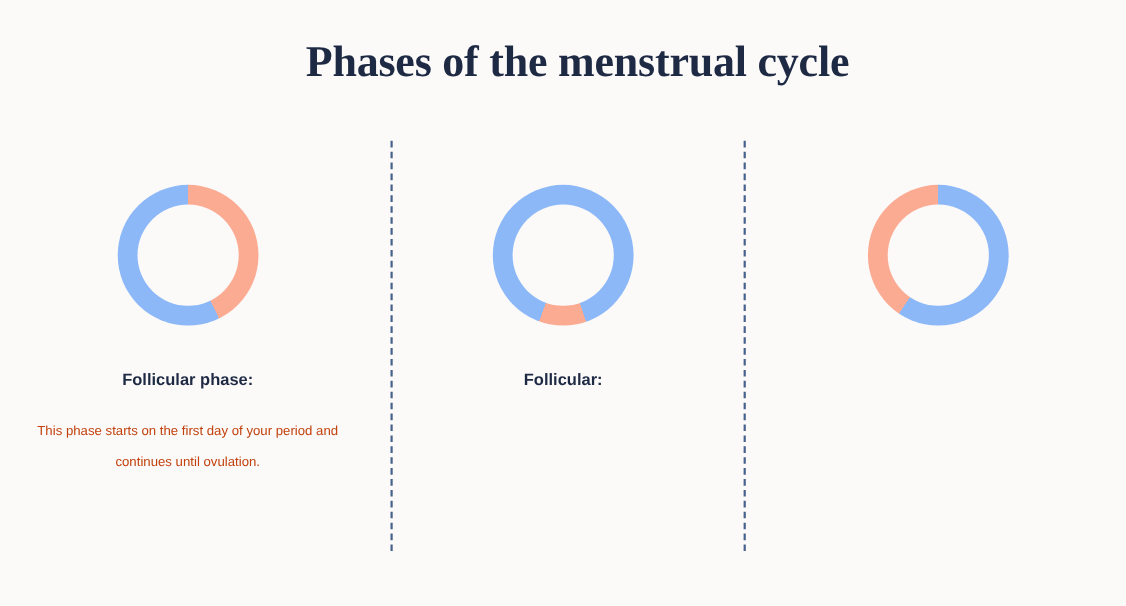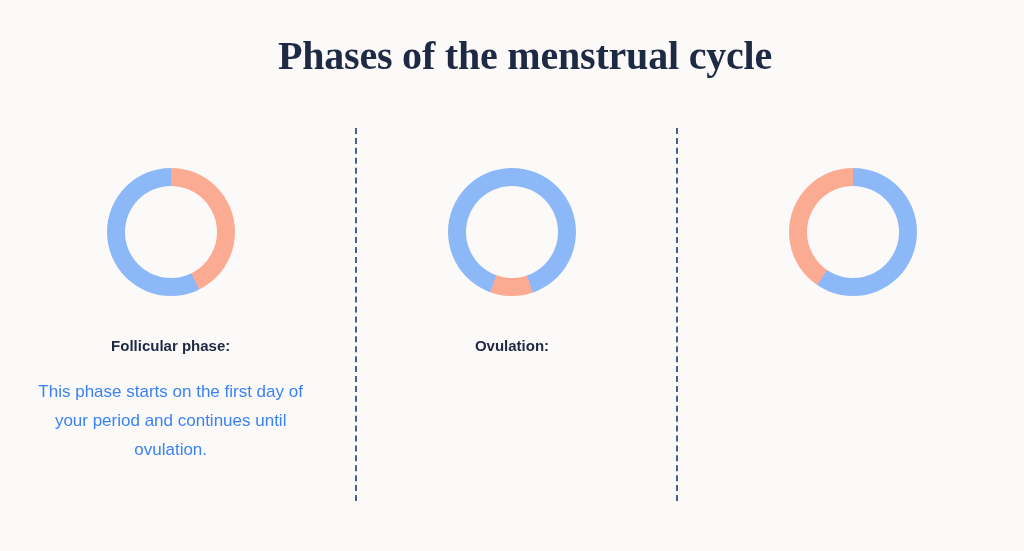--- a/index.html
+++ b/index.html
@@ -86,23 +86,23 @@
   .phase-title {
     margin-top: 38px;
     font-size: 15px;
     font-weight: 700;
     color: #1e2a44;
     text-align: center;
     line-height: 24px;
   }
   .phase-desc {
     margin-top: 19px;
-    font-size: 17px;
+    font-size: 12px;
     font-weight: 400;
-    color: #3b82f6;
+    color: #c2410c;
     text-align: center;
     line-height: 29px;
     width: 290px;
   }
   .col-2 .phase-desc { width: 300px; }
   .col-3 .phase-desc { width: 290px; }
 </style>
 </head>
 <body style="background: rgb(251, 250, 249);">
 
@@ -122,21 +122,21 @@
       </div>
       <div class="phase-title">Follicular phase:</div>
       <div class="phase-desc">This phase starts on the first day of your period and continues until ovulation.</div>
     </div>
 
     <div class="column col-2">
       <div class="donut-wrap">
         <div class="donut" id="donut-2" style="background: conic-gradient(rgb(140, 184, 248) 0deg, rgb(140, 184, 248) 161deg, rgb(252, 171, 147) 161deg, rgb(252, 171, 147) 200deg, rgb(140, 184, 248) 200deg, rgb(140, 184, 248) 360deg);"></div>
         <div class="donut-hole" style="background: rgb(251, 250, 249);"></div>
       </div>
-      <div class="phase-title">Ovulation:</div>
+      <div class="phase-title">Follicular:</div>
     </div>
 
     <div class="column col-3">
       <div class="donut-wrap">
         <div class="donut" id="donut-3" style="background: conic-gradient(rgb(140, 184, 248) 0deg, rgb(140, 184, 248) 214deg, rgb(252, 171, 147) 214deg, rgb(252, 171, 147) 360deg);"></div>
         <div class="donut-hole" style="background: rgb(251, 250, 249);"></div>
       </div>
     </div>
 
   </div>

